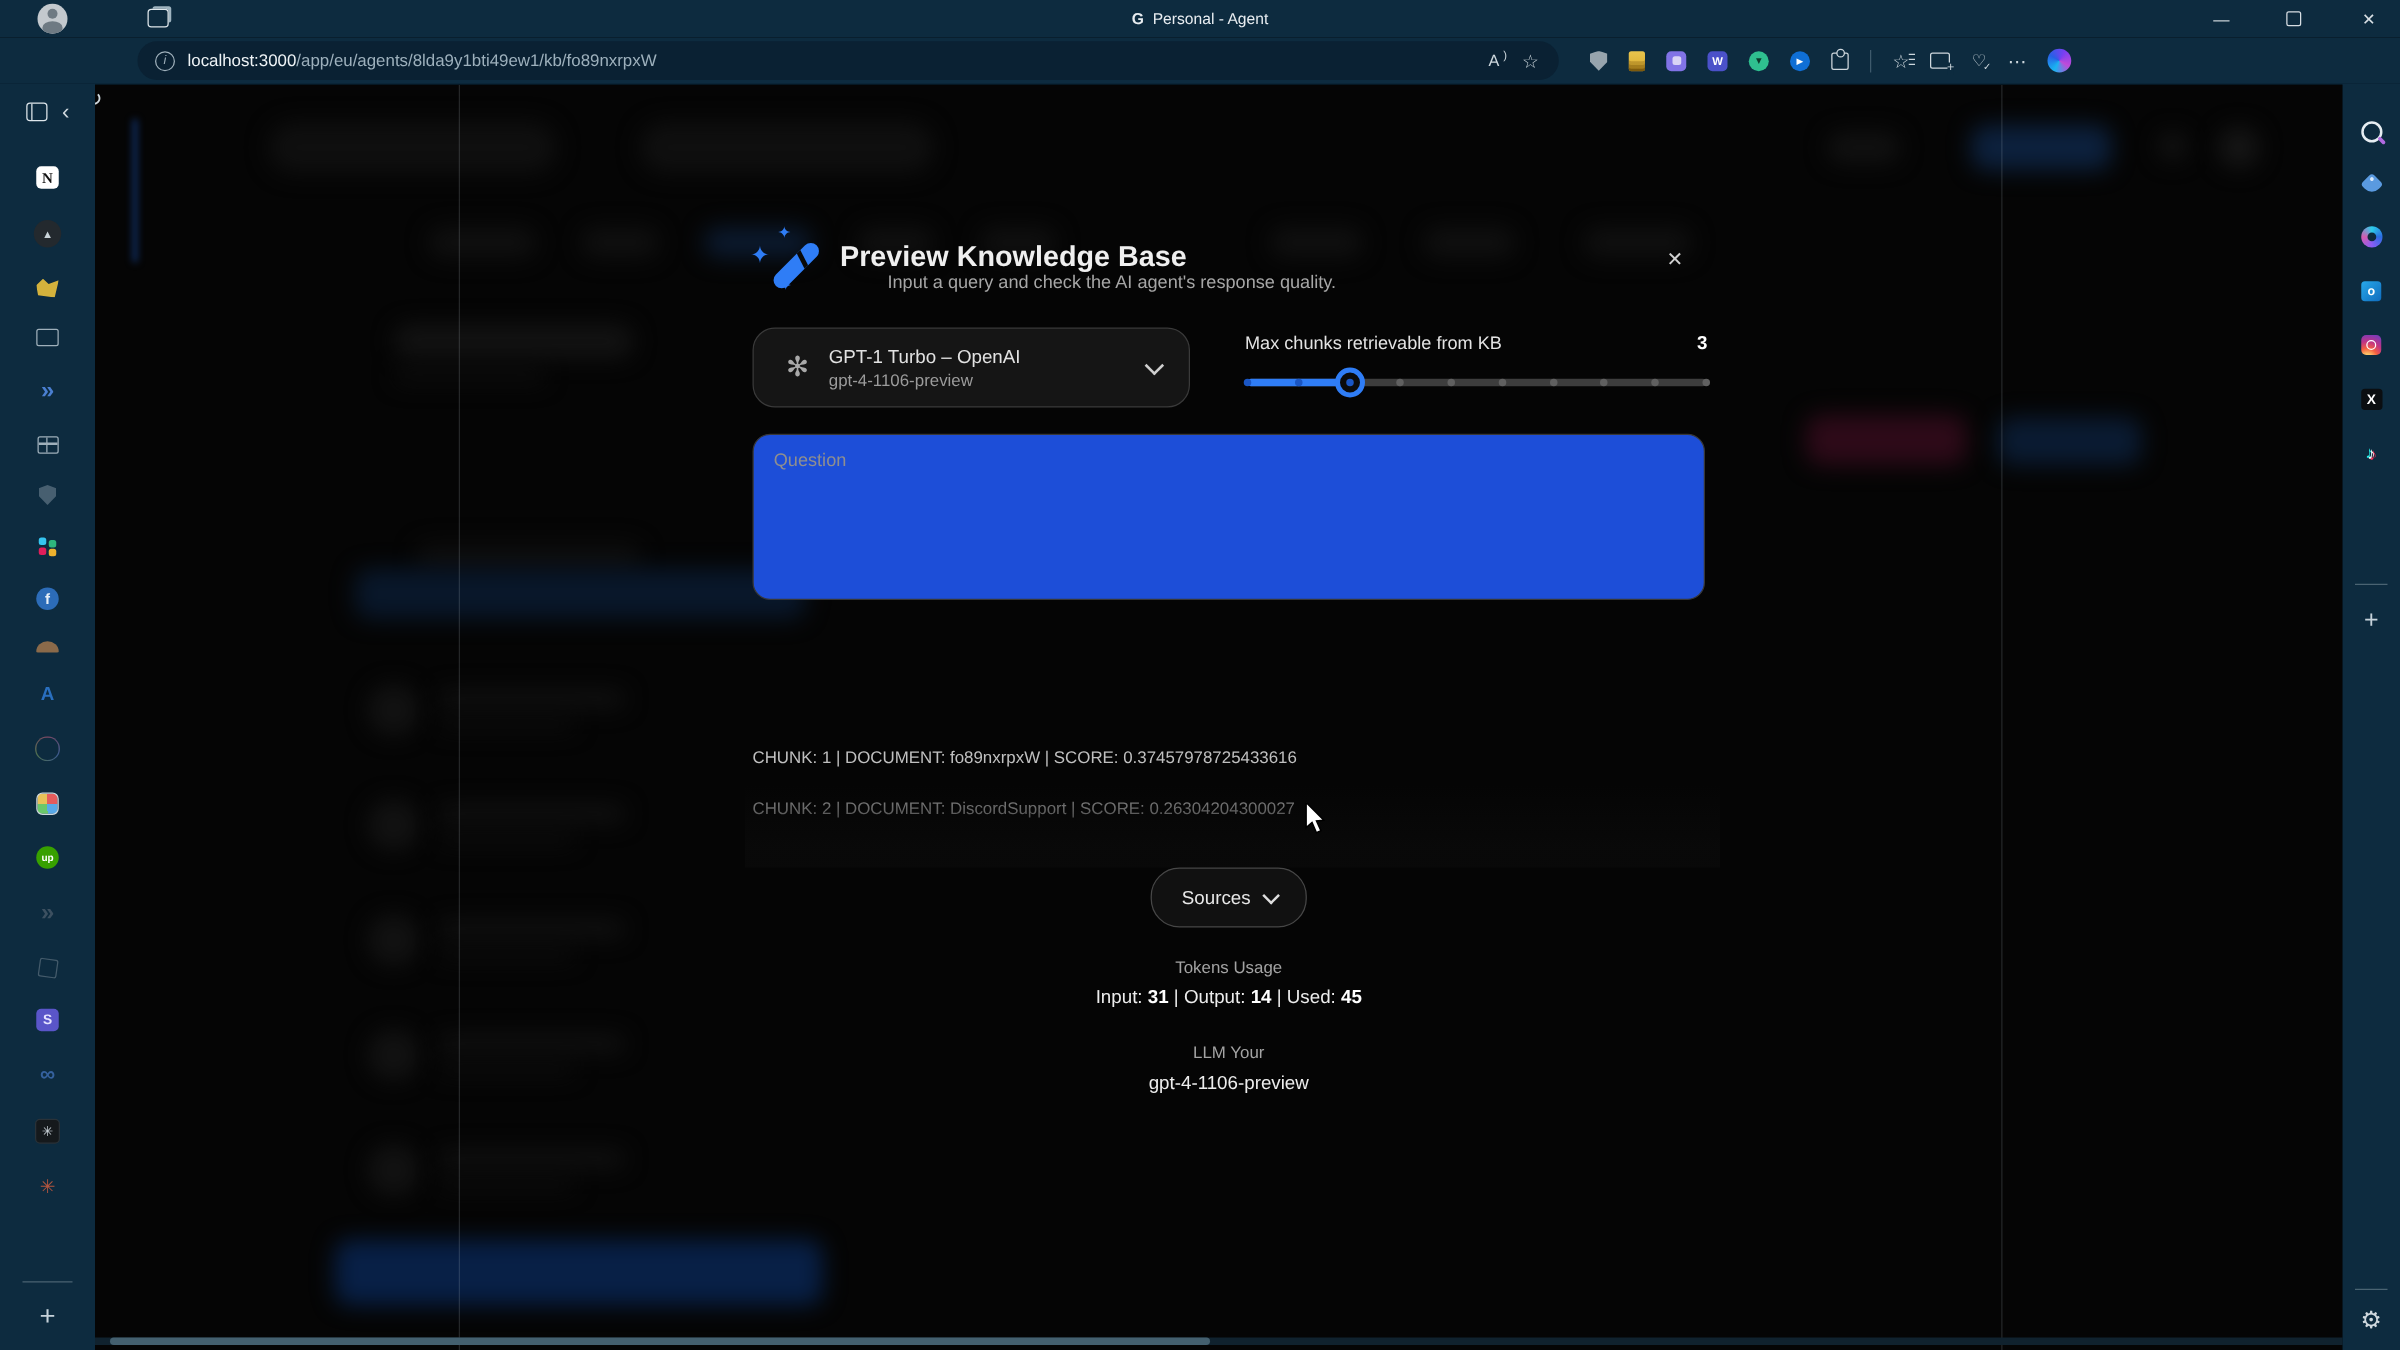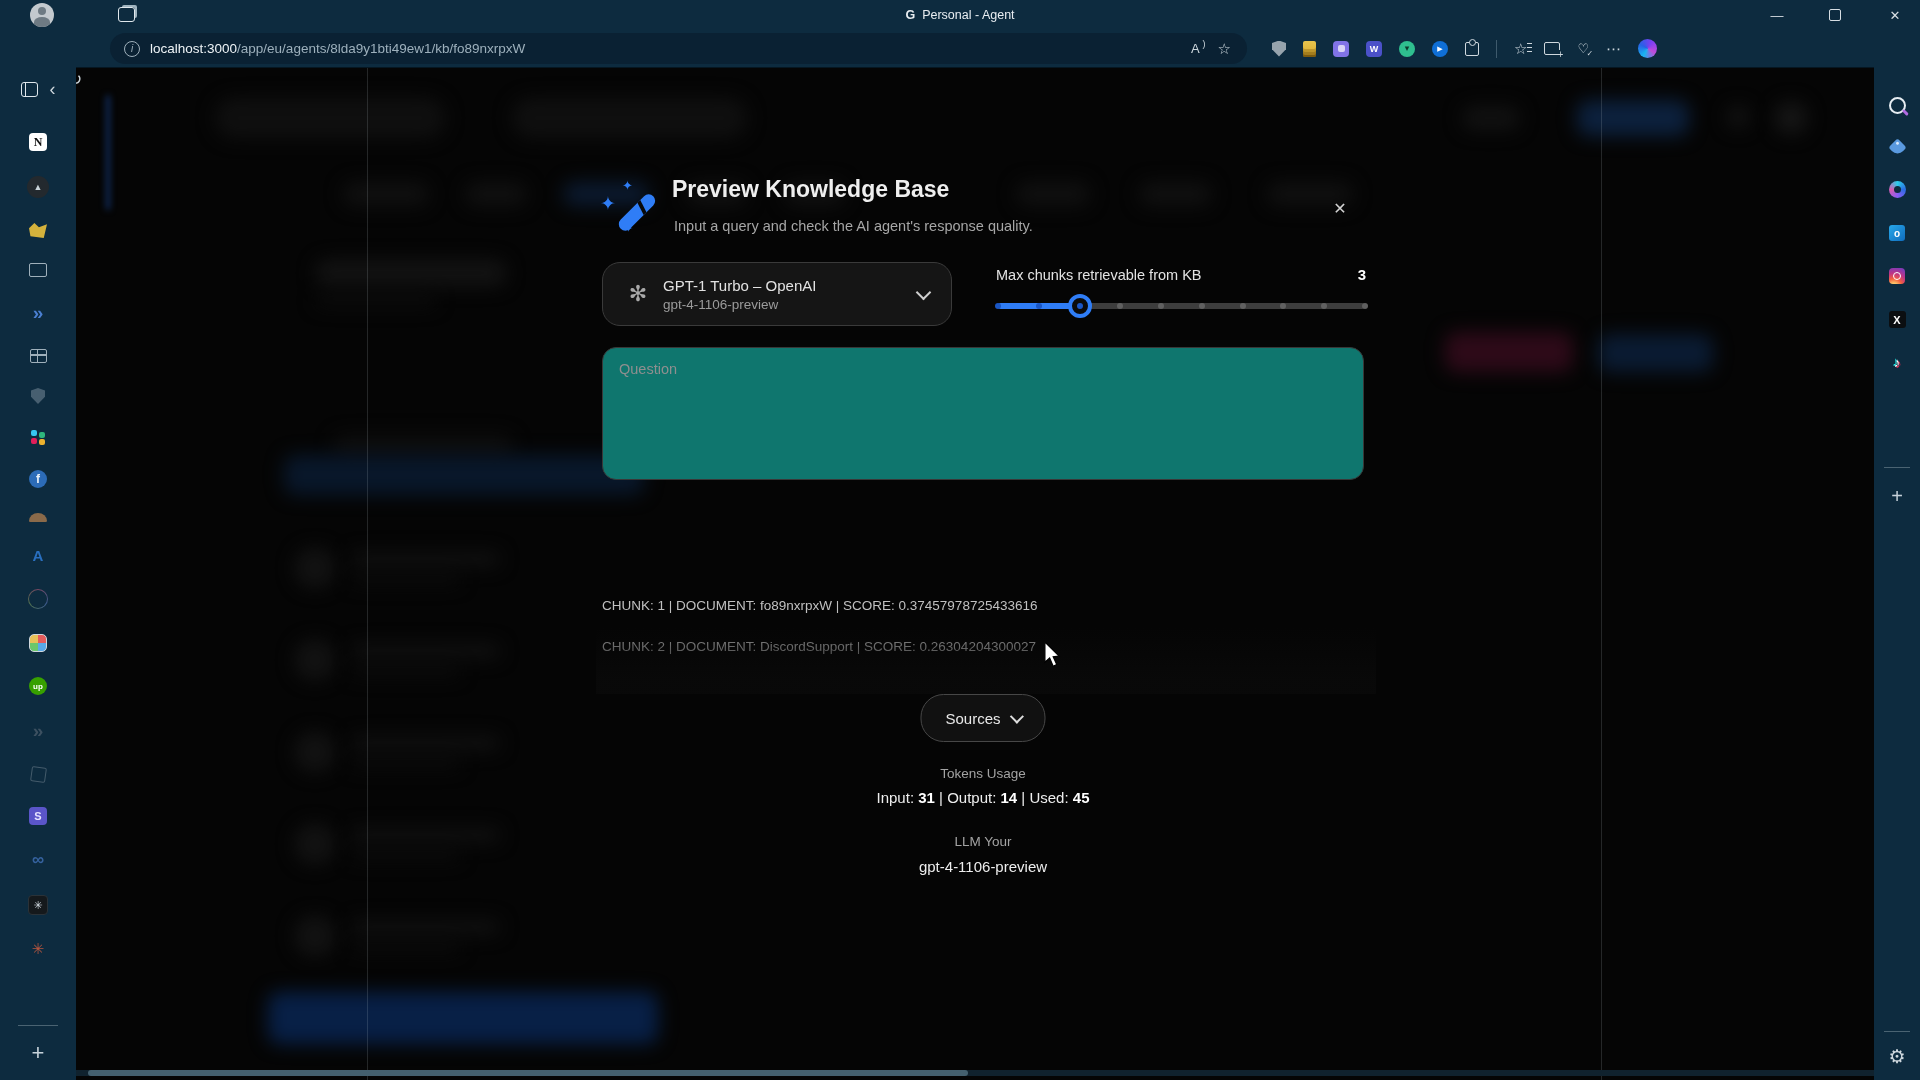--- a/index.html
+++ b/index.html
@@ -84,40 +84,40 @@
   .vline{position:absolute;top:67px;height:1013px;width:1px;background:rgba(205,215,225,.16);z-index:2;}
   .backdrop{position:absolute;left:76px;top:67px;width:1798px;height:1013px;background:rgba(3,3,3,.52);z-index:2;}
   .hscroll-track{position:absolute;left:76px;top:1070px;width:1798px;height:6px;background:#10222e;z-index:3;}
   .hscroll-thumb{position:absolute;left:88px;top:1070px;width:880px;height:6px;border-radius:3px;background:#44606f;z-index:3;}
   
   .mz{z-index:4;}
   .wand{position:absolute;left:602px;top:182px;width:58px;height:60px;}
   .wand-bar{position:absolute;left:12px;top:24px;width:46px;height:13px;border-radius:7px;background:#2f7df6;transform:rotate(-45deg);}
   .wand-bar::after{content:"";position:absolute;left:28px;top:0;width:4px;height:13px;background:#0a0a0a;transform:skewX(-18deg);}
   .spark{position:absolute;color:#2f7df6;}
-  .modal-title{position:absolute;left:672px;top:176px;font-size:23px;font-weight:700;color:#efefef;z-index:4;}
-  .modal-sub{position:absolute;left:674px;top:218px;font-size:14.5px;color:#a6a6a6;z-index:4;}
+  .modal-title{position:absolute;left:672px;top:192px;font-size:23px;font-weight:700;color:#efefef;z-index:4;}
+  .modal-sub{position:absolute;left:710px;top:218px;font-size:14.5px;color:#a6a6a6;z-index:4;}
   .close-x{position:absolute;left:1326px;top:194px;width:28px;height:28px;display:flex;align-items:center;justify-content:center;color:#d2d2d2;font-size:16px;z-index:4;}
   .model-select{position:absolute;left:602px;top:262px;width:348px;height:62px;background:#151515;border:1px solid #3a3a3a;border-radius:18px;display:flex;align-items:center;z-index:4;}
   .openai-ic{width:30px;height:30px;margin:0 10px 0 20px;color:#a9a9a9;font-size:22px;display:flex;align-items:center;justify-content:center;}
   .ms-label{font-size:15px;color:#e2e2e2;}
   .ms-sub{font-size:13.5px;color:#9b9b9b;margin-top:3px;}
   .chev{width:9px;height:9px;border-right:2px solid #cfcfcf;border-bottom:2px solid #cfcfcf;transform:rotate(45deg);}
   .ms-chev{position:absolute;right:22px;top:24px;}
   .slider-head{position:absolute;left:996px;top:266px;width:370px;display:flex;justify-content:space-between;align-items:baseline;z-index:4;}
   .slider-label{font-size:14.5px;color:#e3e3e3;}
   .slider-value{font-size:15px;font-weight:700;color:#fff;}
   .slider{position:absolute;left:998px;top:292px;width:367px;height:28px;z-index:4;}
   .sl-track{position:absolute;left:0;top:11px;width:100%;height:6px;border-radius:3px;background:#3d3d3d;}
   .sl-fill{position:absolute;left:0;top:11px;height:6px;border-radius:3px;background:#2f7df6;}
   .sl-dot{position:absolute;top:11px;width:6px;height:6px;border-radius:50%;background:#606060;margin-left:-3px;}
   .sl-dot.filled{background:#1a56c4;}
   .sl-thumb{position:absolute;top:2px;width:24px;height:24px;margin-left:-12px;border-radius:50%;background:#0b0b0b;border:4px solid #2f7df6;box-sizing:border-box;}
   .qbox{position:absolute;left:602px;top:347px;width:762px;height:133px;z-index:4;}
-  .qbox textarea{width:100%;height:100%;box-sizing:border-box;background:#0f766e;border:1px solid #383838;border-radius:14px;resize:none;padding:13px 16px;font-size:14.5px;color:#e6e6e6;font-family:"Liberation Sans",sans-serif;outline:none;}
+  .qbox textarea{width:100%;height:100%;box-sizing:border-box;background:#1d4ed8;border:1px solid #383838;border-radius:14px;resize:none;padding:13px 16px;font-size:14.5px;color:#e6e6e6;font-family:"Liberation Sans",sans-serif;outline:none;}
   .qbox textarea::placeholder{color:#8f8f8f;}
   .answer{position:absolute;left:602px;top:522px;width:770px;font-size:22px;font-weight:500;color:#eaeaea;z-index:4;}
   .chunks{position:absolute;left:602px;top:596px;width:748px;font-size:13.5px;line-height:19px;color:#c0c0c0;z-index:4;}
   .chunk-body{color:#bdbdbd;}
   .chunk2{margin-top:22px;color:#9a9a9a;}
   .chunk-fade{position:absolute;left:596px;top:628px;width:780px;height:66px;background:linear-gradient(rgba(9,9,9,0),rgba(9,9,9,.93) 75%);z-index:4;}
   .sources-btn{position:absolute;left:983px;top:694px;transform:translateX(-50%);height:46px;padding:0 24px;border:1px solid #474747;border-radius:23px;background:#111;display:flex;align-items:center;gap:10px;color:#e8e8e8;font-size:15px;z-index:5;}
   .src-chev{width:8px;height:8px;border-right:2px solid #dedede;border-bottom:2px solid #dedede;transform:rotate(45deg) translateY(-2px);}
   .cline{position:absolute;left:983px;transform:translateX(-50%);white-space:nowrap;z-index:4;text-align:center;}
   .muted{font-size:13.5px;color:#a3a3a3;}

